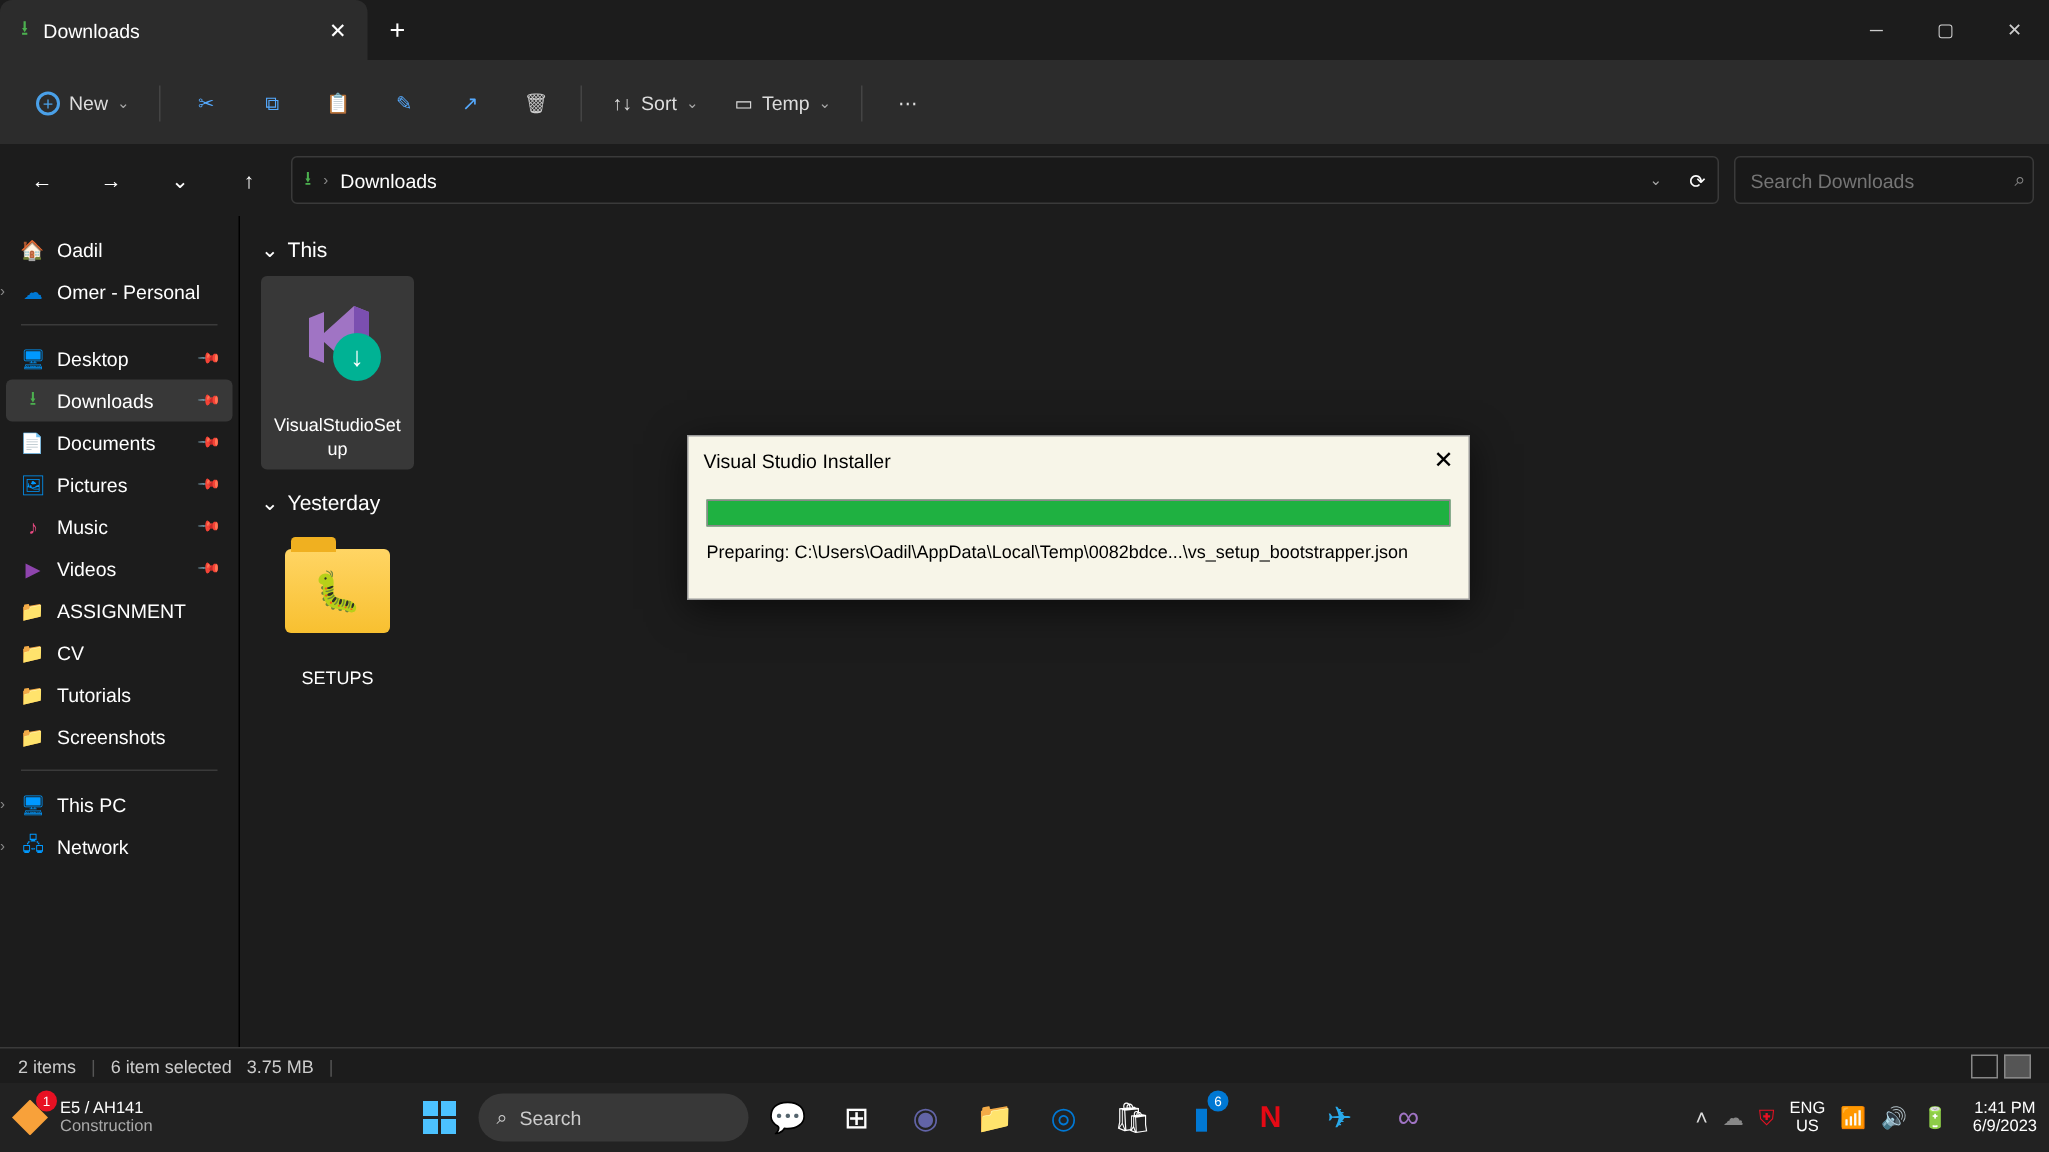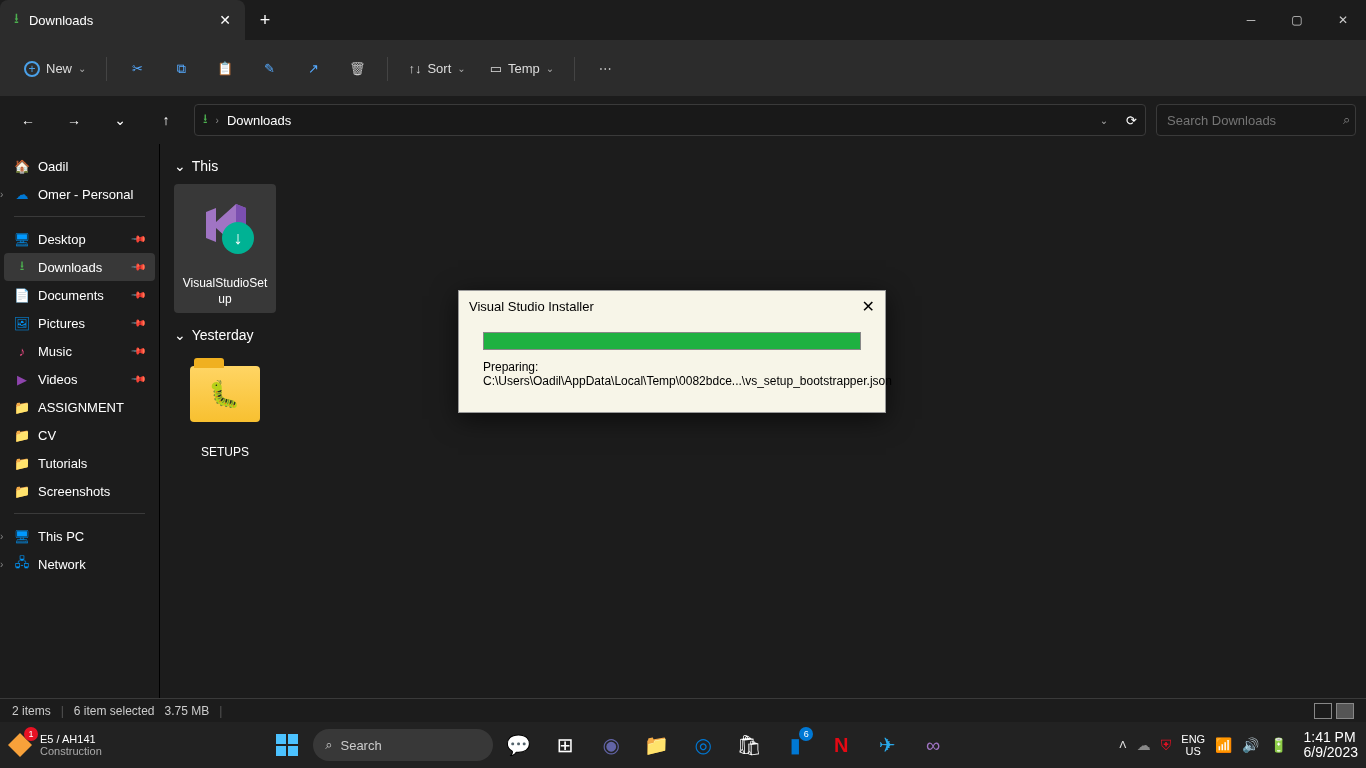--- a/index.html
+++ b/index.html
@@ -76,27 +76,27 @@
 .weather { display: flex; align-items: center; gap: 8px; font-size: 11px; }
 .weather-icon { width: 24px; height: 24px; background: #f8a13a; clip-path: polygon(50% 0%, 100% 50%, 50% 100%, 0% 50%); position: relative; }
 .weather-badge { position: absolute; top: -6px; right: -6px; width: 14px; height: 14px; background: #e81123; border-radius: 50%; color: #fff; font-size: 9px; display: flex; align-items: center; justify-content: center; }
 .tb-center { margin-left: auto; margin-right: auto; display: flex; align-items: center; gap: 6px; }
 .tb-icon { width: 40px; height: 40px; display: flex; align-items: center; justify-content: center; border-radius: 4px; font-size: 20px; cursor: pointer; position: relative; }
 .tb-search { width: 180px; height: 32px; background: #383838; border-radius: 16px; display: flex; align-items: center; padding: 0 12px; gap: 8px; font-size: 13px; color: #ccc; }
 .tb-badge { position: absolute; top: 2px; right: 2px; width: 14px; height: 14px; background: #0078d4; border-radius: 50%; font-size: 9px; color: #fff; display: flex; align-items: center; justify-content: center; }
 .systray { display: flex; align-items: center; gap: 10px; font-size: 12px; }
 .tray-icon { font-size: 14px; color: #ddd; cursor: pointer; }
 .lang { text-align: center; line-height: 1.1; font-size: 11px; }
-.clock { text-align: left; line-height: 1.1; font-size: 14px; margin-left: 6px; }
-
-
-.dialog { position: absolute; left: 458px; top: 290px; width: 428px; background: #f7f5e8; color: #000; border: 1px solid #999; font-size: 12px; box-shadow: 0 6px 24px rgba(0,0,0,.6); }
+.clock { text-align: center; line-height: 1.1; font-size: 11px; margin-left: 6px; }
+
+
+.dialog { position: absolute; left: 458px; top: 290px; width: 522px; background: #f7f5e8; color: #000; border: 1px solid #999; font-size: 12px; box-shadow: 0 6px 24px rgba(0,0,0,.6); }
 .dialog-titlebar { display: flex; align-items: center; padding: 6px 10px; font-size: 13px; }
 .dialog-close { margin-left: auto; font-size: 16px; cursor: pointer; }
-.dialog-body { padding: 10px 24px 12px; }
+.dialog-body { padding: 10px 12px 12px; }
 .progress { width: 100%; height: 18px; background: #1fb141; border: 1px solid #888; margin-bottom: 10px; }
 .dialog-text { font-size: 12px; margin-bottom: 12px; }
 .dialog-actions { display: flex; justify-content: flex-end; }
 .dialog-btn { padding: 3px 22px; background: #fff; border: 2px solid #0067c0; border-radius: 3px; font-size: 12px; cursor: pointer; }
 
 .start-icon { width: 22px; height: 22px; display: grid; grid-template-columns: 1fr 1fr; grid-template-rows: 1fr 1fr; gap: 2px; }
 .start-icon span { background: #4cc2ff; }
 </style>
 </head>
 <body>

